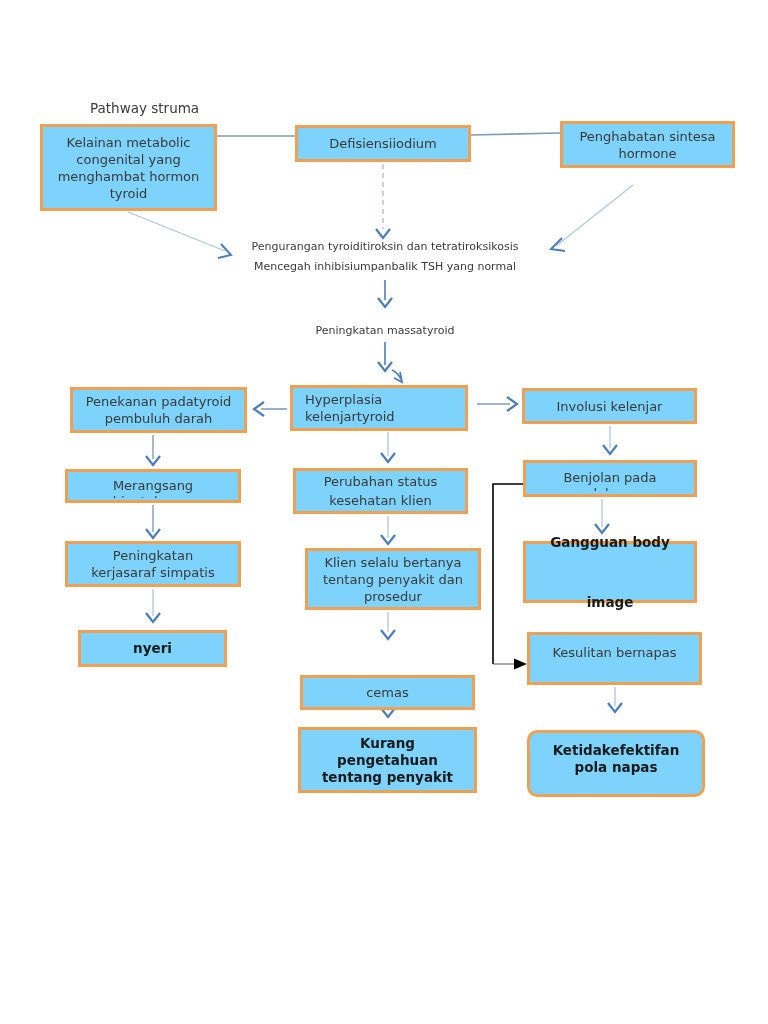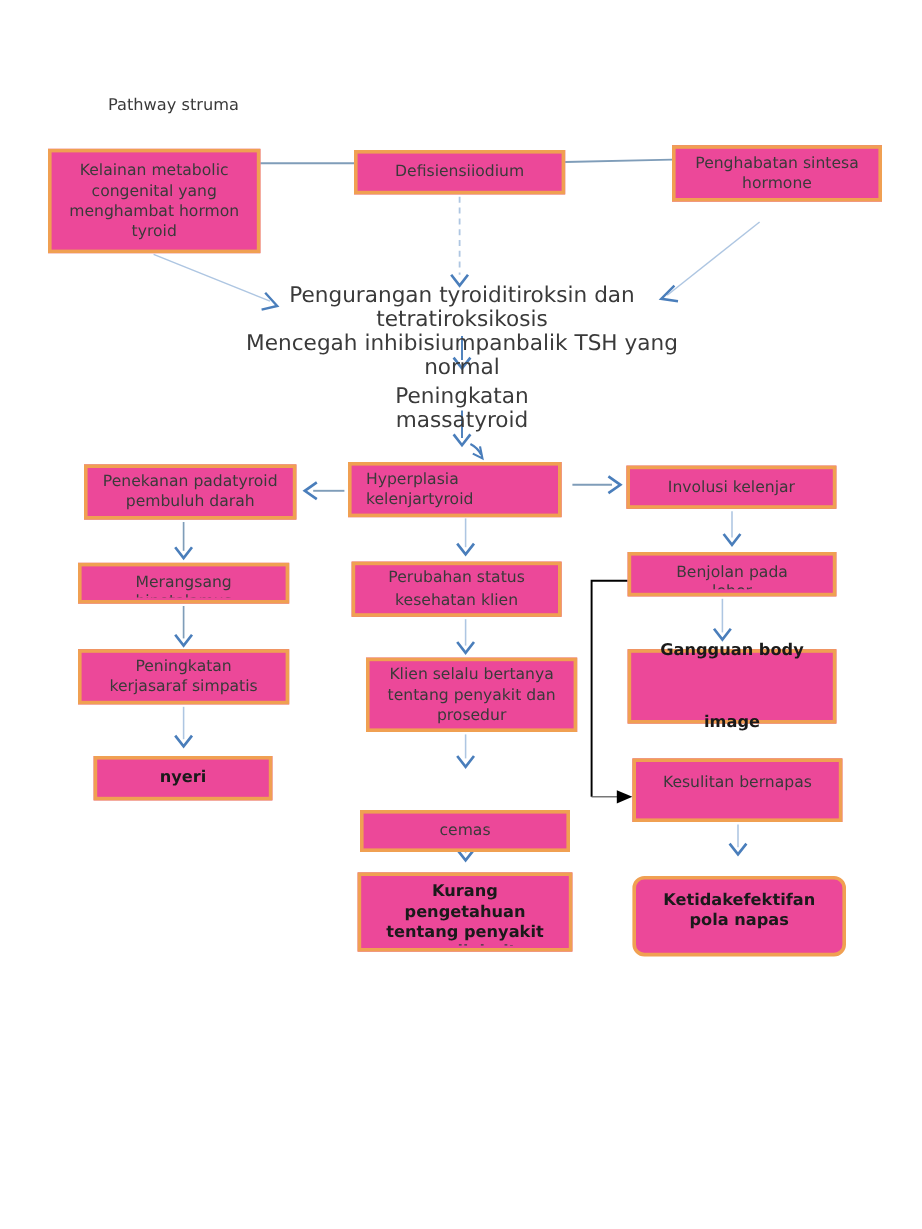--- a/index.html
+++ b/index.html
@@ -13,33 +13,33 @@
     --bg:#ffffff;
   }
   html,body{margin:0;padding:0;}
   body{font-family:"DejaVu Sans","Liberation Sans",sans-serif;background:#fff;}
   .page{
     position:relative;width:768px;height:1024px;background:var(--bg);overflow:hidden;
   }
   .svg-layer{position:absolute;left:0;top:0;width:768px;height:1024px;pointer-events:none;}
   .node{
     position:absolute;box-sizing:border-box;border:3px solid var(--orange);
-    background:#ec4899;display:flex;flex-direction:column;justify-content:center;
+    background:#7dd3fc;display:flex;flex-direction:column;justify-content:center;
     align-items:center;text-align:center;font-size:13px;line-height:17px;color:var(--text);
     padding:2px 4px;
   }
   .node.bold{font-weight:bold;color:var(--text-bold);font-size:13.5px;}
   .node.left-align{align-items:flex-start;text-align:left;padding-left:12px;}
   .node.top-align{justify-content:flex-start;padding-top:9px;}
   .clipped{
     height:5px;overflow:hidden;line-height:15px;font-size:13px;color:var(--text);
     align-self:center;text-align:center;
   }
   .freetext{
-    position:absolute;font-size:18px;line-height:20px;color:var(--text);text-align:center;
+    position:absolute;font-size:11px;line-height:20px;color:var(--text);text-align:center;
   }
   .title{position:absolute;font-size:13.5px;color:var(--text);}
 </style>
 </head>
 <body>
 
 <div class="page">
 
   <svg class="svg-layer" viewBox="0 0 768 1024">
 
@@ -133,21 +133,21 @@
       <polyline points="608,703 615,712 622,703" stroke="var(--arrow)" stroke-width="2.2" fill="none"></polyline>
     </g>
 
     <g>
       <path d="M523,484 L493,484 L493,664" stroke="var(--black)" stroke-width="1.6" fill="none"></path>
       <path d="M493,664 L515,664" stroke="#555555" stroke-width="1" fill="none"></path>
       <polygon points="527,664 514,658.5 514,669.5" fill="var(--black)"></polygon>
     </g>
   </svg>
 
-  <div class="title" style="left:90px;top:80px;">Pathway struma</div>
+  <div class="title" style="left:90px;top:100px;">Pathway struma</div>
 
   <div class="node" style="left:40px;top:124px;width:177px;height:87px;">
       <div>Kelainan metabolic</div>
       <div>congenital yang</div>
       <div>menghambat hormon</div>
       <div>tyroid</div>
     </div>
 
   <div class="node" style="left:295px;top:125px;width:176px;height:37px;">
       <div>Defisiensiiodium</div>

